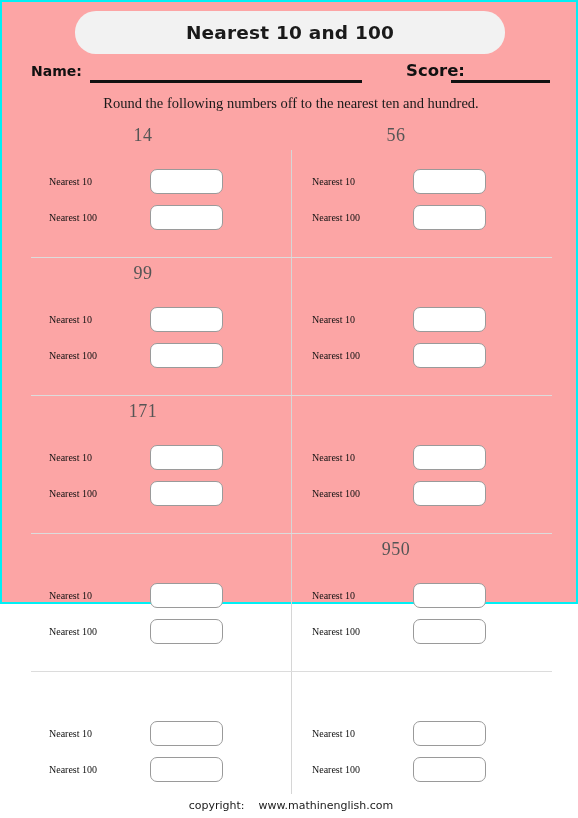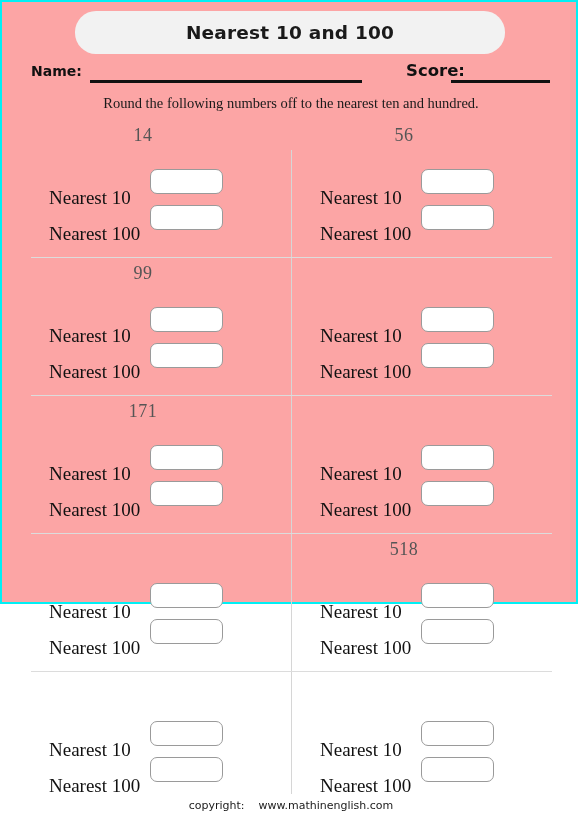--- a/index.html
+++ b/index.html
@@ -126,21 +126,21 @@
   }
   .row.last { border-bottom: none; }
 
   .cell {
     position: absolute;
     top: 0;
     width: 260px;
     height: 137px;
   }
   .cell.left  { left: 0; }
-  .cell.right { left: 261px; }
+  .cell.right { left: 253px; }
 
   .num {
     position: absolute;
     top: 5px;
     left: 0;
     width: 224px;
     text-align: center;
     font-size: 18px;
     color: #555555;
     letter-spacing: 0.5px;
@@ -154,25 +154,24 @@
   }
   .line.ten     { top: 48px; }
   .line.hundred { top: 84px; }
 
   .lbl {
     position: absolute;
     left: 18px;
     top: 0;
     width: 98px;
     text-align: left;
-    font-size: 19px;
+    font-size: 10px;
     line-height: 28px;
     color: #111111;
     white-space: nowrap;
-    margin-top: 16px;
   }
   .cell.right .lbl { left: 28px; }
 
   .box {
     position: absolute;
     left: 119px;
     top: 1px;
     width: 73px;
     height: 25px;
     border: 1px solid #9a9a9a;
@@ -293,21 +292,21 @@
         <div class="line ten">
           <span class="lbl">Nearest 10</span>
           <span class="box"></span>
         </div>
         <div class="line hundred">
           <span class="lbl">Nearest 100</span>
           <span class="box"></span>
         </div>
       </div>
       <div class="cell right">
-        <div class="num">518</div>
+        <div class="num">950</div>
         <div class="line ten">
           <span class="lbl">Nearest 10</span>
           <span class="box"></span>
         </div>
         <div class="line hundred">
           <span class="lbl">Nearest 100</span>
           <span class="box"></span>
         </div>
       </div>
     </div>

